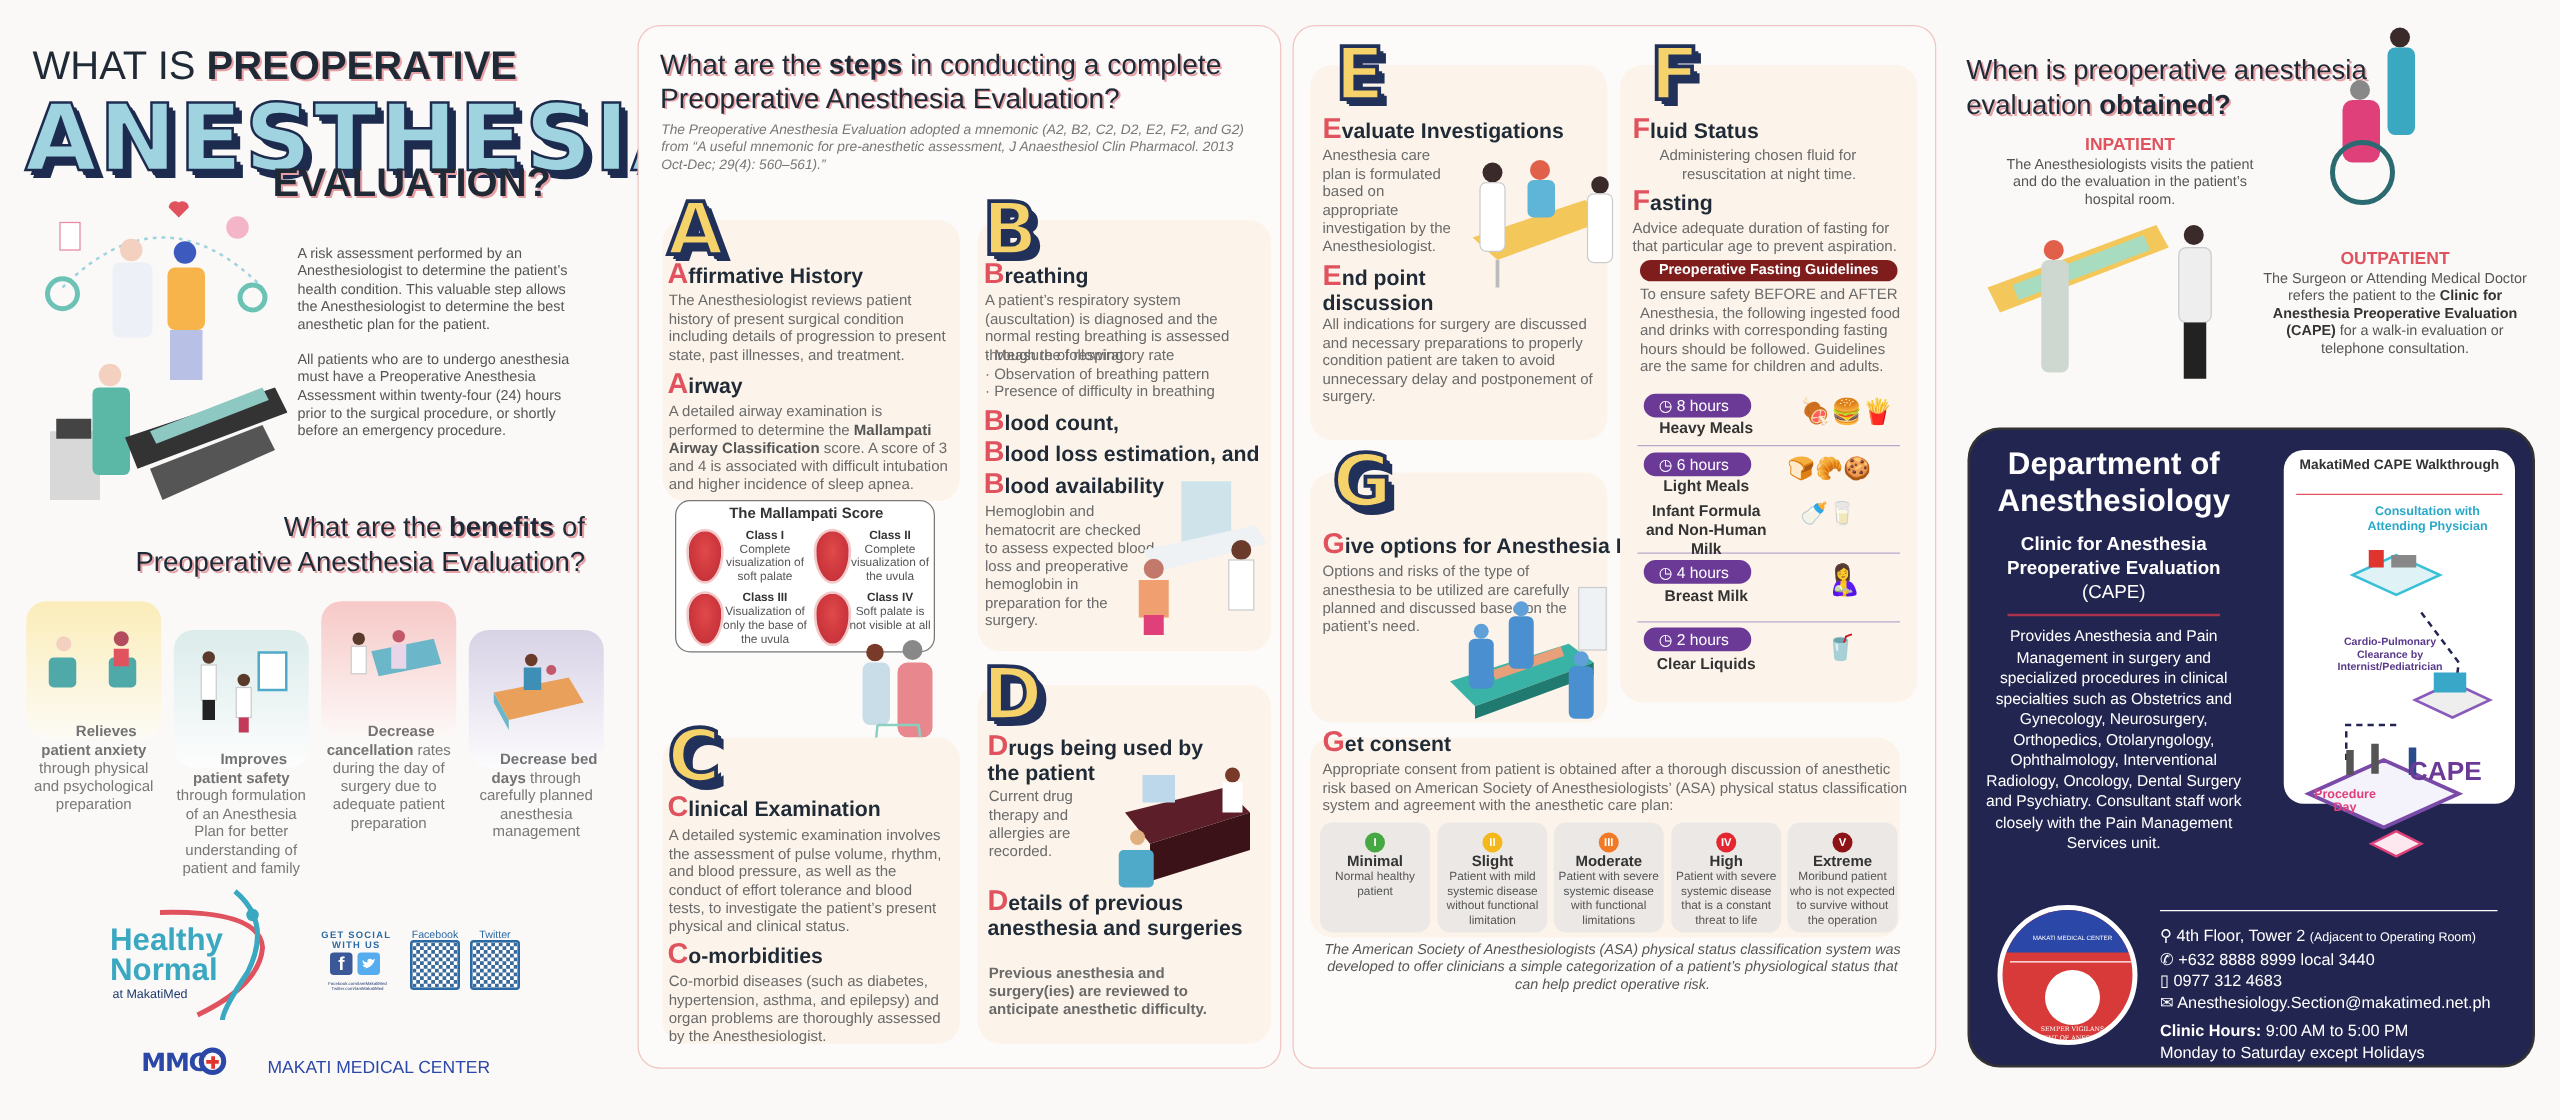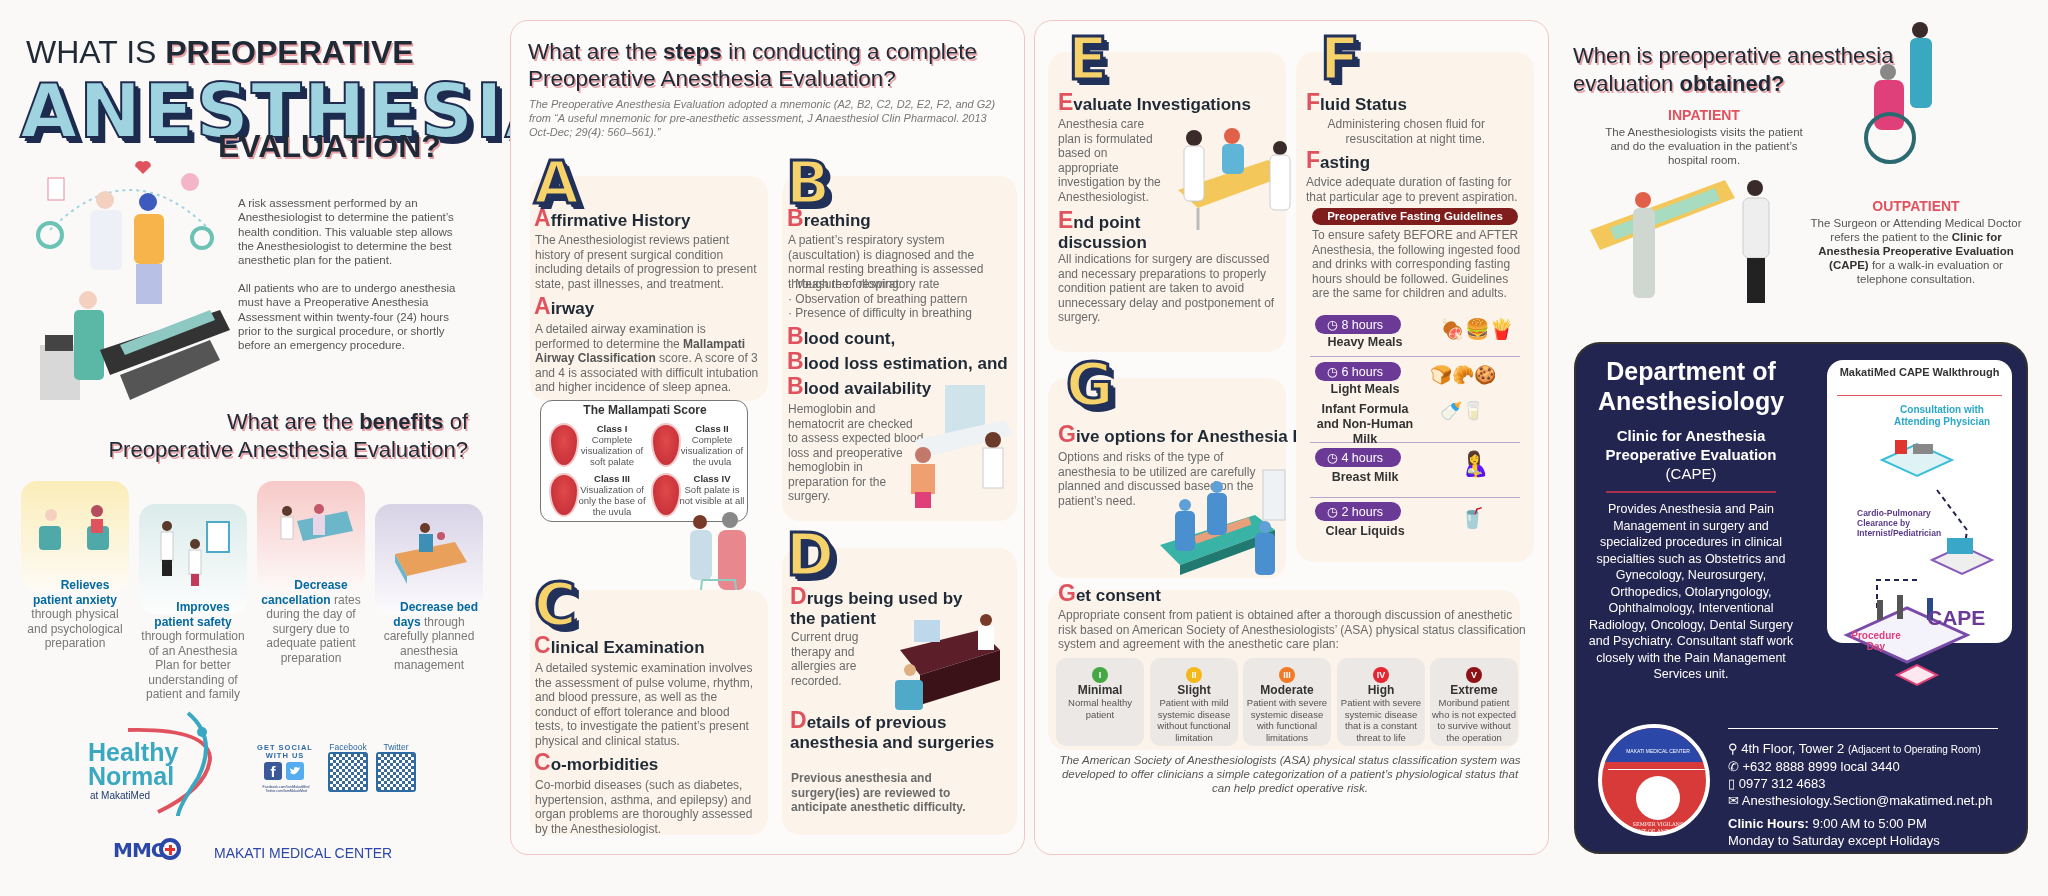--- a/index.html
+++ b/index.html
@@ -32,21 +32,21 @@
   .p { font-size: 12px; line-height: 14.5px; color: #6a6a6a; }
   .title-anes {
     font-family: "DejaVu Sans", sans-serif; font-weight: bold; font-size: 74px;
     letter-spacing: 2px; color: #9fd3df;
     -webkit-text-stroke: 2px #1d2b4f;
     text-shadow: 4px 4px 0 #1d2b4f, 6px 6px 0 #1d2b4f;
   }
   .illus { position: absolute; border-radius: 10px; }
   .benefit-card { position: absolute; width: 108px; border-radius: 16px; }
   .benefit-text { position: absolute; text-align: center; font-size: 12px; line-height: 14.5px; color: #777; }
-  .benefit-text b { color: #0369a1; margin-left: 20px; }
+  .benefit-text b { color: #737373; margin-left: 20px; }
   .pill {
     display: inline-block; background: #6b3a97; color: #fff; border-radius: 12px;
     font-size: 12.5px; padding: 2px 12px; width: 86px; text-align: left;
   }
   .fast-row { position: absolute; left: 1310px; width: 210px; border-bottom: 1px solid #b9a6cc; }
   .fast-label { font-weight: bold; color: #333; font-size: 12.5px; text-align: center; width: 110px; line-height: 15px; }
   .asa-card {
     position: absolute; top: 658px; width: 88px; height: 88px; background: #ece8e5;
     border-radius: 10px; text-align: center; padding-top: 6px;
   }
@@ -436,21 +436,21 @@
       <path d="M100 60 L130 100 L125 140" fill="none" stroke="#22254f" stroke-width="2" stroke-dasharray="5 4"></path>
       <path d="M95 130 L125 116 L155 130 L125 144z" fill="#eee" stroke="#8a5aba" stroke-width="2"></path>
       <rect x="110" y="108" width="26" height="16" fill="#39a8c8"></rect>
       <path d="M80 150 L40 150 L40 180" fill="none" stroke="#22254f" stroke-width="2" stroke-dasharray="5 4"></path>
       <path d="M10 205 L70 178 L130 205 L70 232z" fill="#f4f2fa" stroke="#7a4aa8" stroke-width="3"></path>
       <rect x="40" y="170" width="6" height="20" fill="#555"></rect>
         <rect x="60" y="165" width="6" height="24" fill="#555"></rect>
         <rect x="90" y="168" width="6" height="22" fill="#2a4a8a"></rect>
       <path d="M60 245 L80 235 L100 245 L80 255z" fill="#fde8ef" stroke="#e0407a" stroke-width="2"></path>
     </svg>
-    <div class="abs b" style="left:30px;top:148px;width:110px;text-align:left;color:#5a3a8a;font-size:8.5px;line-height:10px;">Cardio-Pulmonary Clearance by Internist/Pediatrician</div>
+    <div class="abs b" style="left:30px;top:148px;width:110px;text-align:center;color:#5a3a8a;font-size:8.5px;line-height:10px;">Cardio-Pulmonary Clearance by Internist/Pediatrician</div>
     <div class="abs b" style="left:100px;top:246px;color:#6b3a97;font-size:21px;">CAPE</div>
     <div class="abs b" style="left:24px;top:270px;width:50px;text-align:center;color:#e0407a;font-size:10px;line-height:11px;">Procedure Day</div>
   </div>
 
   <div class="abs" style="left:22px;top:380px;width:112px;height:112px;border-radius:50%;background:#d73a38;border:4px solid #fff;overflow:hidden;">
     <div class="abs" style="left:0;top:0;width:112px;height:34px;background:#2b47a8;"></div>
     <div class="abs" style="left:0;top:20px;width:112px;text-align:center;color:#fff;font-size:5px;">MAKATI MEDICAL CENTER</div>
     <div class="abs" style="left:6px;top:36px;width:100px;height:6px;border-bottom:1.5px solid #fff;"></div>
     <div class="abs" style="left:34px;top:48px;width:44px;height:44px;border-radius:50%;background:#fff;"></div>
     <div class="abs" style="left:0;top:93px;width:112px;text-align:center;color:#fff;font-size:5px;font-family:'DejaVu Serif',serif;">SEMPER VIGILANS</div>

